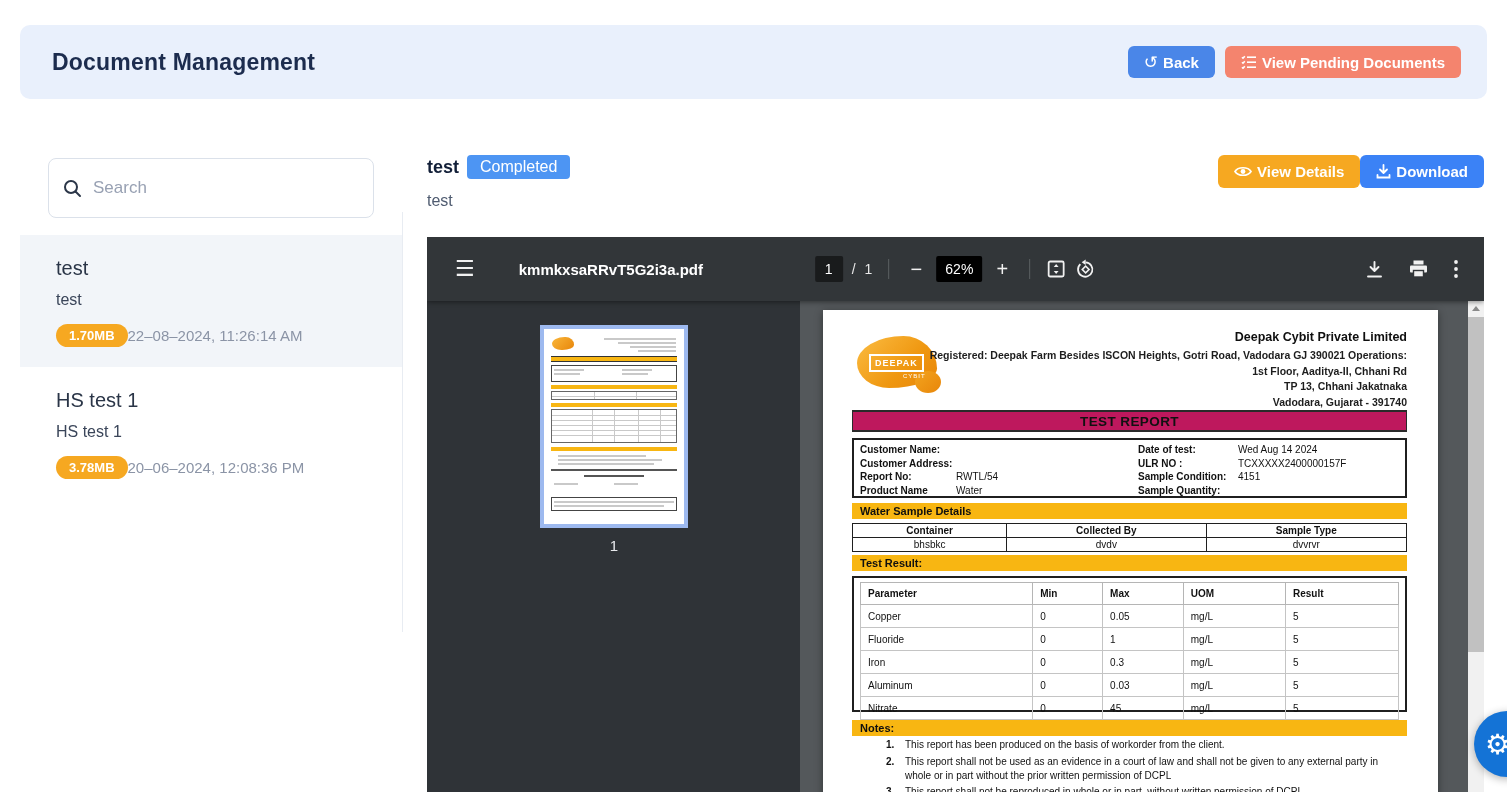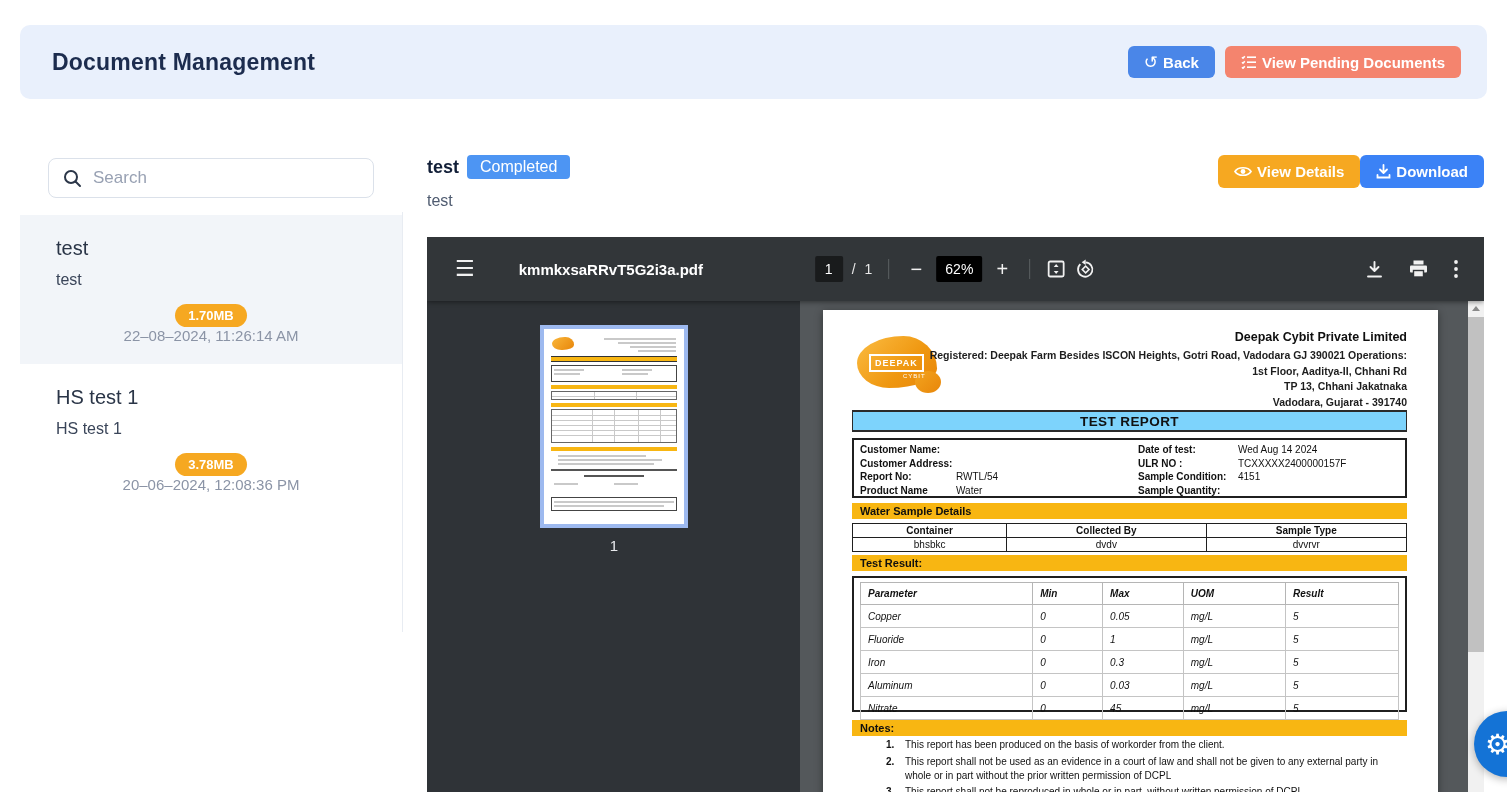--- a/index.html
+++ b/index.html
@@ -15,32 +15,32 @@
   .header-actions { display:flex; gap:10px; }
   .btn { display:inline-flex; align-items:center; gap:5px; border:none; cursor:pointer;
     color:#fff; font-family:inherit; font-size:15px; font-weight:bold; height:32px;
     padding:0 16px; border-radius:6px; }
   .btn-back { background:#4a86e8; }
   .btn-pending { background:#f4846e; }
   .uni-icon { font-weight:normal; font-size:17px; line-height:1; }
 
   
   .sidebar { position:absolute; left:20px; top:140px; width:382px; bottom:0; }
-  .search-wrap { margin:18px 28px 0 28px; height:40px; background:#fff;
+  .search-wrap { margin:18px 28px 0 28px; height:60px; background:#fff;
     border:1px solid #dbe1ea; border-radius:8px; display:flex; align-items:center;
     padding:0 14px; gap:11px; }
   .search-input { border:none; outline:none; flex:1; font-size:17px; color:#333;
     font-family:inherit; background:transparent; }
   .search-input::placeholder { color:#98a1b3; }
   .doc-list { margin-top:17px; }
   .doc-item { padding:22px 36px 20px 36px; cursor:pointer; background:#fff; }
   .doc-item.selected { background:#f2f5f9; }
   .doc-title { font-size:20px; font-weight:500; color:#2a3547; margin-bottom:11px; }
   .doc-sub { font-size:16px; color:#3a4559; margin-bottom:15px; }
-  .doc-meta { display:flex; justify-content:flex-start; align-items:center;flex-direction:column; }
+  .doc-meta { display:flex; justify-content:flex-start; align-items:center; }
   .size-badge { background:#f6a821; color:#fff; font-size:13px; font-weight:bold;
     padding:4px 13px; border-radius:12px; }
   .doc-date { font-size:15px; color:#8b94a6; }
   .v-divider { position:absolute; left:402px; top:212px; width:1px; height:420px;
     background:#e8ecf2; }
 
   
   .main-head { position:absolute; left:427px; top:155px; right:23px; }
   .detail-row { display:flex; align-items:center; gap:8px; }
   .detail-title { font-size:18px; font-weight:bold; color:#121f38; }
@@ -104,42 +104,42 @@
   .logo-blob::after { content:""; position:absolute; right:-4px; bottom:-5px; width:26px;
     height:22px; background:linear-gradient(135deg,#f3a41e,#e8860a); border-radius:50%; }
   .logo-box { position:absolute; left:12px; top:18px; border:2px solid #fff; color:#fff;
     font-size:9px; font-weight:bold; letter-spacing:1px; padding:2px 4px; z-index:2; }
   .logo-sub { position:absolute; left:46px; top:37px; color:#fff; font-size:6px;
     letter-spacing:1px; z-index:2; }
   .rpt-head-text { position:absolute; right:31px; top:20px; width:480px; text-align:right; }
   .rpt-company { font-size:12.5px; font-weight:bold; color:#0f0f0f; margin-bottom:4px; }
   .rpt-addr { font-size:10.5px; font-weight:bold; color:#1d1d1d; line-height:15.5px; }
   .rpt-title-bar { position:absolute; left:29px; right:31px; top:100px; height:22px;
-    background:#7dd3fc; border:1px solid #2a2a2a; border-top-width:2.5px;
+    background:#be185d; border:1px solid #2a2a2a; border-top-width:2.5px;
     border-bottom-width:2.5px; display:flex; align-items:center; justify-content:center;
     font-size:13.5px; font-weight:bold; letter-spacing:.4px; }
   .info-box { position:absolute; left:29px; right:31px; top:128px; height:60px;
     border:2px solid #1f1f1f; display:grid; grid-template-columns:278px 1fr;
     padding:3px 6px; }
   .info-row { display:flex; font-size:10px; line-height:13.5px; }
   .info-lbl { font-weight:bold; }
   .col-l .info-lbl { width:96px; }
   .col-r .info-lbl { width:100px; }
   .info-val { font-weight:normal; }
   .section-bar { position:absolute; left:29px; right:31px; height:16px; background:#f8b612;
     font-size:11px; font-weight:bold; line-height:16px; padding-left:8px; color:#0f0f0f; }
   .bar-water { top:193px; } .bar-result { top:245px; } .bar-notes { top:410px; }
   .sample-table { position:absolute; left:29px; right:31px; top:213px;
     border-collapse:collapse; width:555px; }
   .sample-table th,.sample-table td { border:1.5px solid #1f1f1f; font-size:10px;
     text-align:center; height:14px; }
   .sample-table th { font-weight:bold; }
   .result-box { position:absolute; left:29px; right:31px; top:266px; height:136px;
     border:2px solid #1f1f1f; padding:4px 6px; }
-  .result-table { width:100%; border-collapse:collapse;font-style:italic; }
+  .result-table { width:100%; border-collapse:collapse; }
   .result-table th { font-size:10px; font-weight:bold; text-align:left; padding:5px 7px;
     border:1px solid #b5b5b5; }
   .result-table td { font-size:10px; text-align:left; padding:5.5px 7px; border:1px solid #c4c4c4; }
   .notes-list { position:absolute; left:52px; top:428px; width:520px; font-size:10px;
     line-height:14px; padding-left:22px; }
   .notes-list li { margin-bottom:2.5px; padding-left:8px; }
   .notes-list li::marker { font-weight:bold; }
 
   
   .fab { position:absolute; left:1474px; top:711px; width:66px; height:66px;

